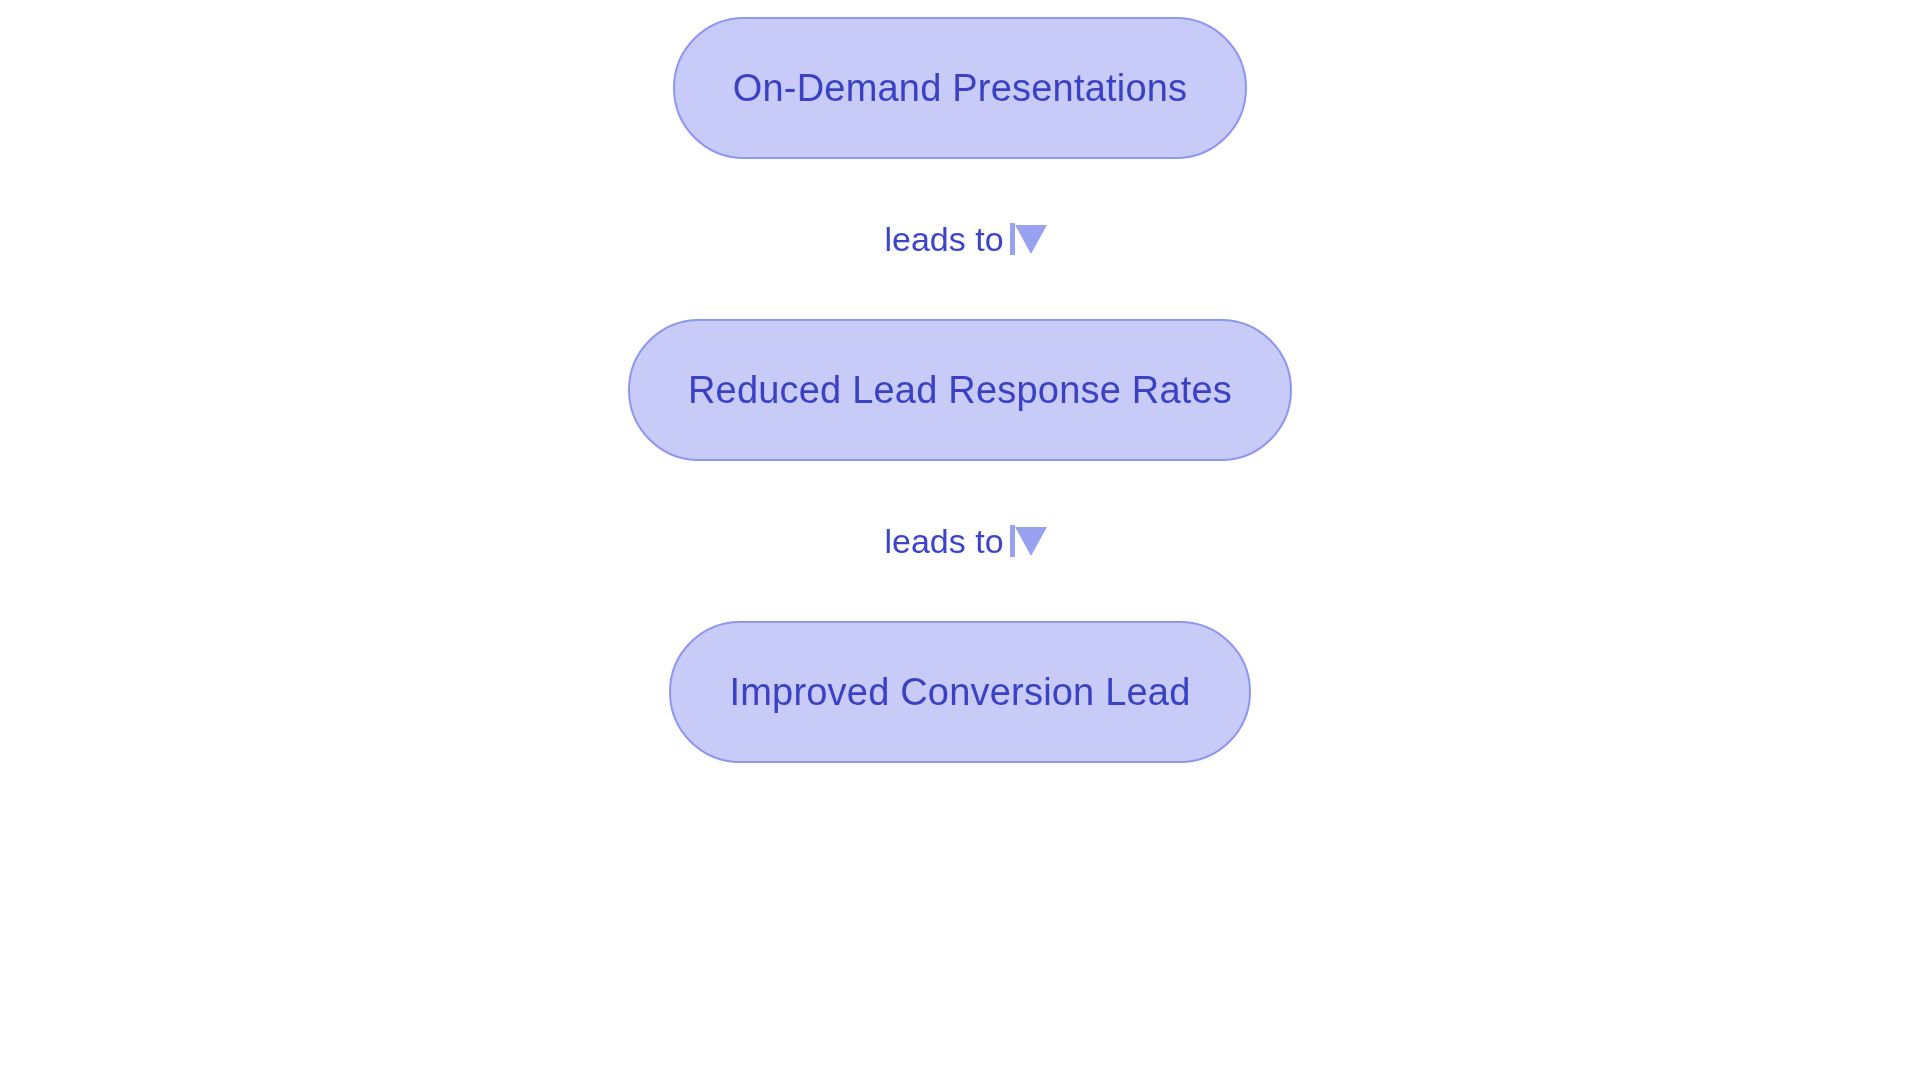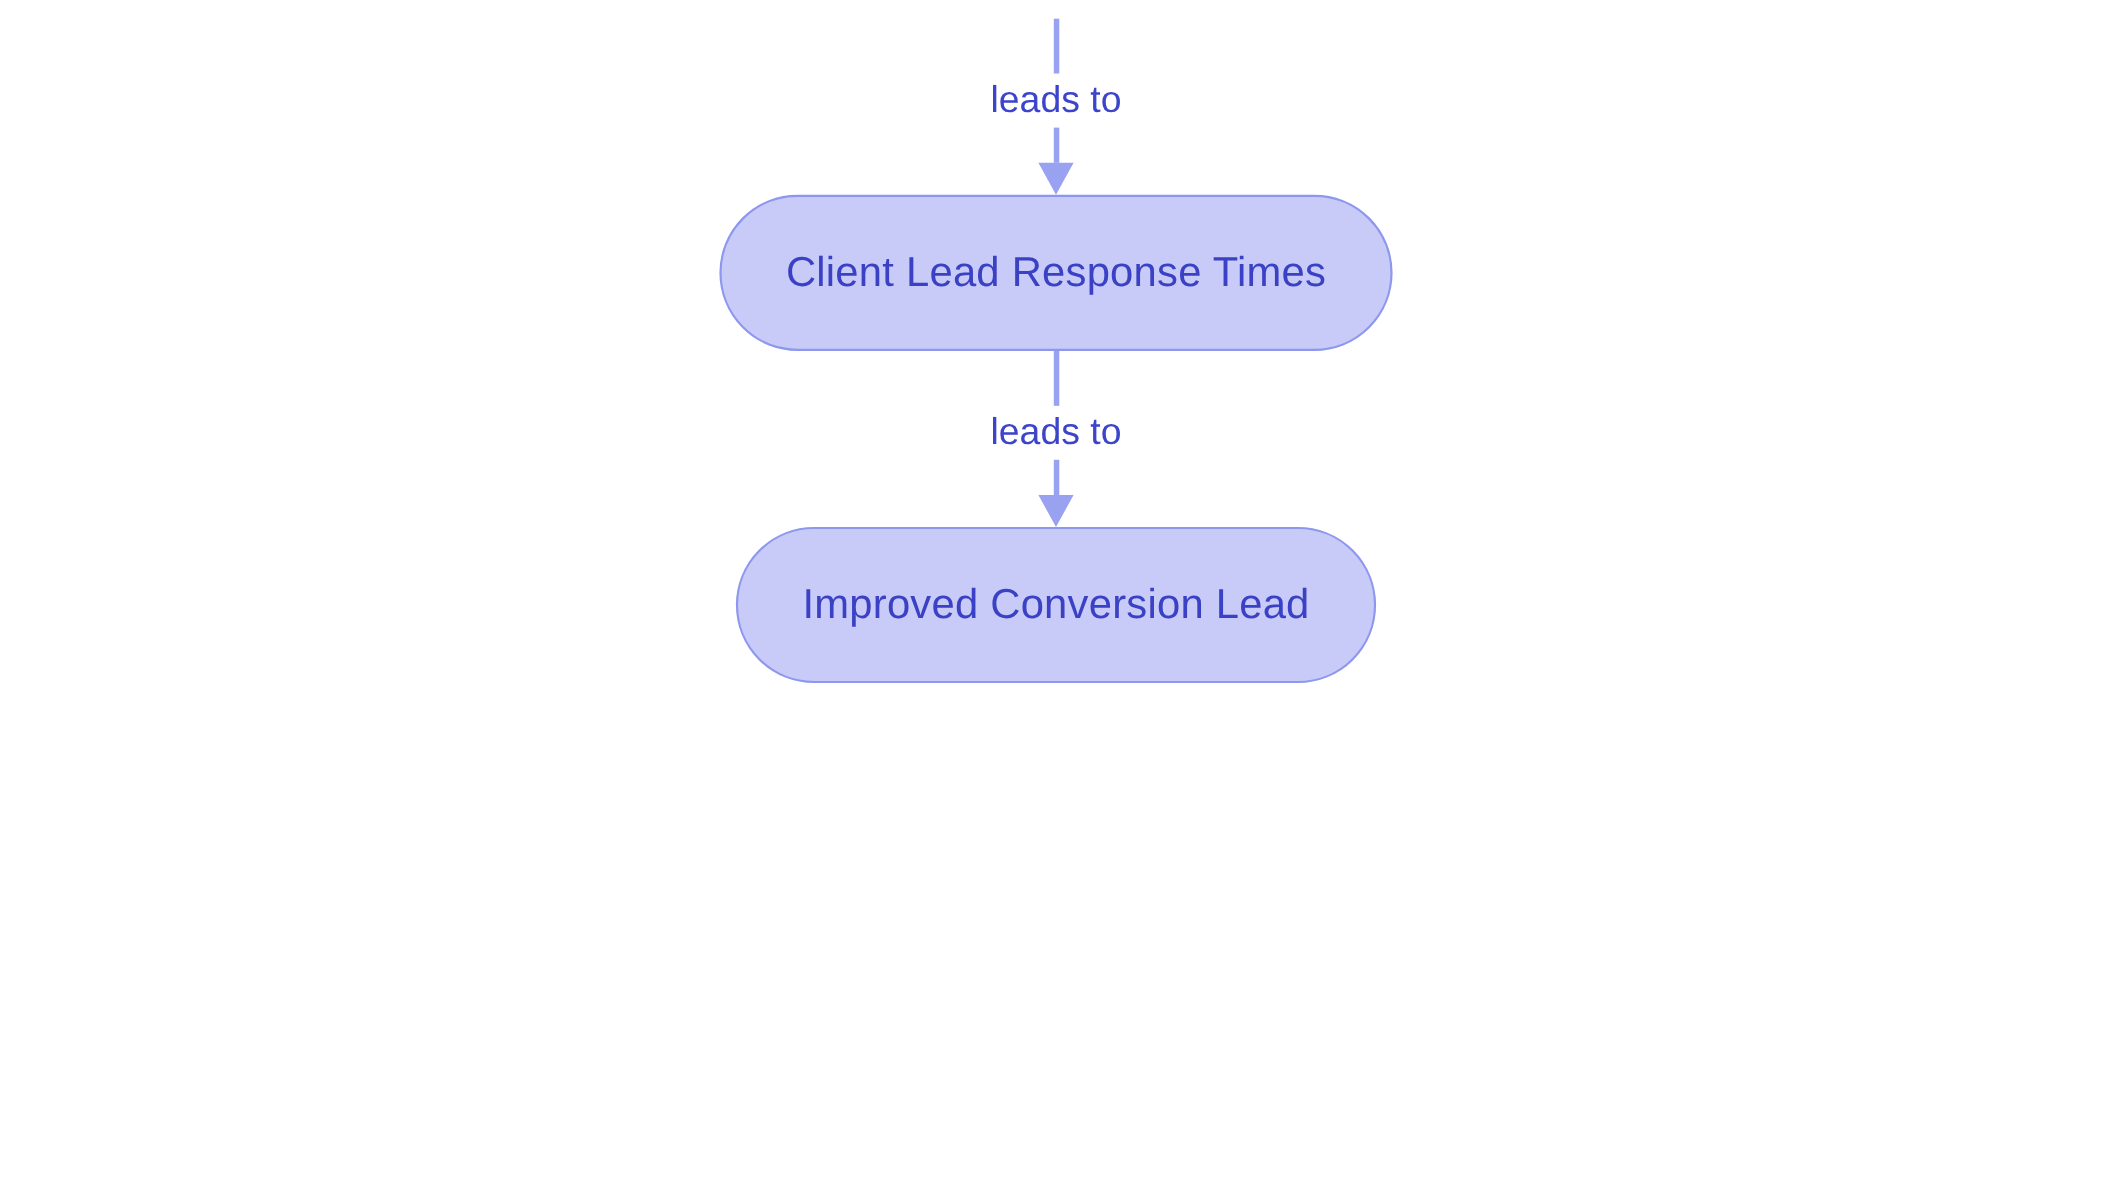--- a/index.html
+++ b/index.html
@@ -40,21 +40,21 @@
   .node-label {
     font-size: 38px;
     color: var(--node-text);
     white-space: nowrap;
     letter-spacing: 0.2px;
   }
   .connector {
     height: 160px;
     flex: 0 0 auto;
     display: flex;
-    flex-direction: column;
+    flex-direction: row;
     align-items: center;
   }
   .edge-line {
     width: 5px;
     background: var(--edge-line);
   }
   .seg-top { flex: 1 1 auto; }
   .seg-bottom { height: 32px; flex: 0 0 auto; }
   .edge-label {
     font-size: 34px;
@@ -72,30 +72,33 @@
     border-left: 16px solid transparent;
     border-right: 16px solid transparent;
     border-top: 29px solid var(--edge-line);
   }
 </style>
 </head>
 <body>
 
 <div class="canvas">
 
+  <div class="node">
+    <span class="node-label">On-Demand Presentations</span>
+  </div>
 
   <div class="connector">
     <div class="edge-line seg-top"></div>
     <div class="edge-label">leads to</div>
     <div class="edge-line seg-bottom"></div>
     <div class="arrowhead"></div>
   </div>
 
   <div class="node">
-    <span class="node-label">Client Lead Response Times</span>
+    <span class="node-label">Reduced Lead Response Rates</span>
   </div>
 
 
 
   <div class="connector">
     <div class="edge-line seg-top"></div>
     <div class="edge-label">leads to</div>
     <div class="edge-line seg-bottom"></div>
     <div class="arrowhead"></div>
   </div>

